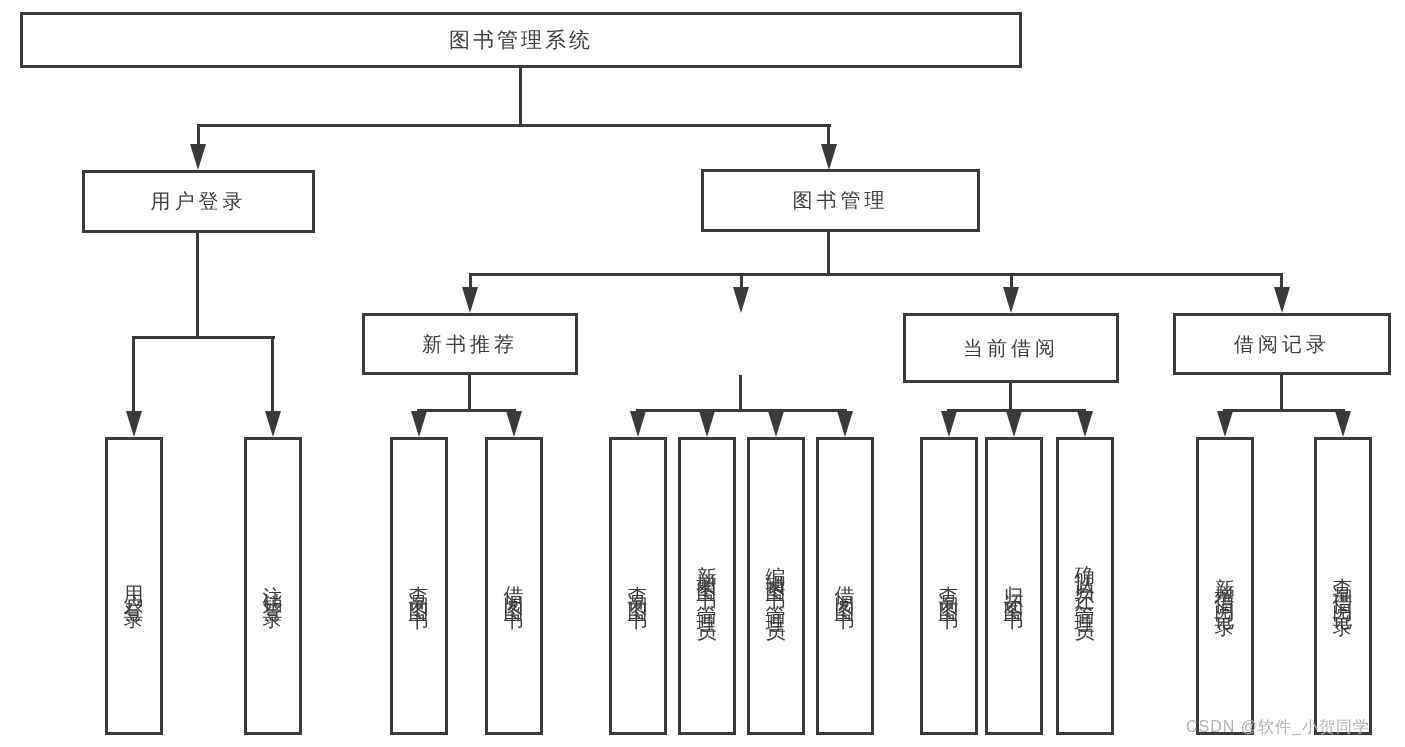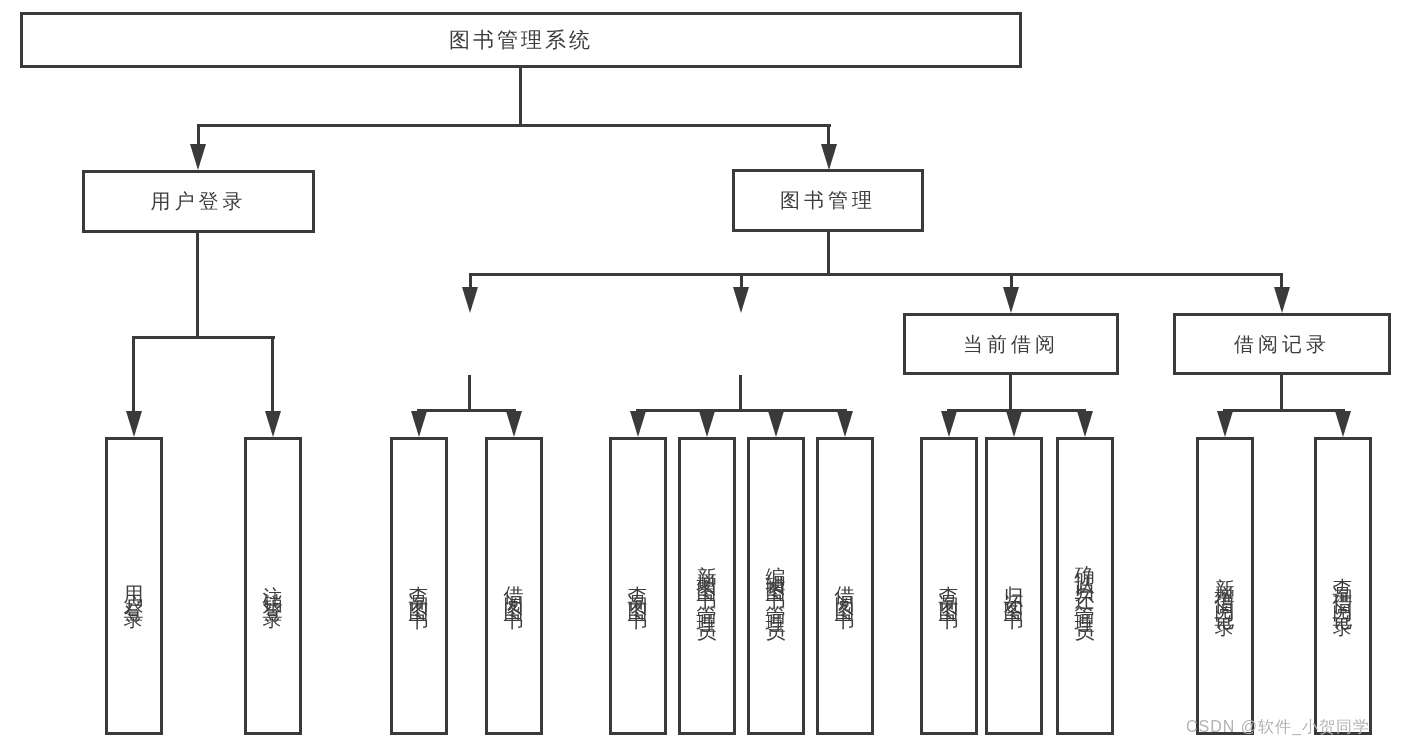--- a/index.html
+++ b/index.html
@@ -111,23 +111,24 @@
   <div class="arrow" style="left:1077px;top:411px;"></div>
 
   <div class="vline" style="left:1280px;top:375px;height:34px;"></div>
   <div class="hline" style="left:1223px;top:409px;width:122px;"></div>
   <div class="arrow" style="left:1217px;top:411px;"></div>
   <div class="arrow" style="left:1335px;top:411px;"></div>
 
   <div class="box root" style="left:20px;top:12px;width:1002px;height:56px;">图书管理系统</div>
 
   <div class="box" style="left:82px;top:170px;width:233px;height:63px;">用户登录</div>
-  <div class="box" style="left:732px;top:169px;width:192px;height:63px;">图书管理</div>
+  <div class="box" style="left:701px;top:169px;width:279px;height:63px;">图书管理</div>
 
-  <div class="box" style="left:903px;top:313px;width:216px;height:62px;">当前借阅</div>
+  <div class="box" style="left:362px;top:313px;width:216px;height:62px;">新书推荐</div>
+  <div class="box" style="left:903px;top:313px;width:216px;height:70px;">当前借阅</div>
   <div class="box" style="left:1173px;top:313px;width:218px;height:62px;">借阅记录</div>
 
   <div class="vbox" style="left:105px;top:437px;width:58px;height:298px;">
     <span>用户登录</span>
   </div>
   <div class="vbox" style="left:244px;top:437px;width:58px;height:298px;">
     <span>注销登录</span>
   </div>
 
   <div class="vbox" style="left:390px;top:437px;width:58px;height:298px;">

